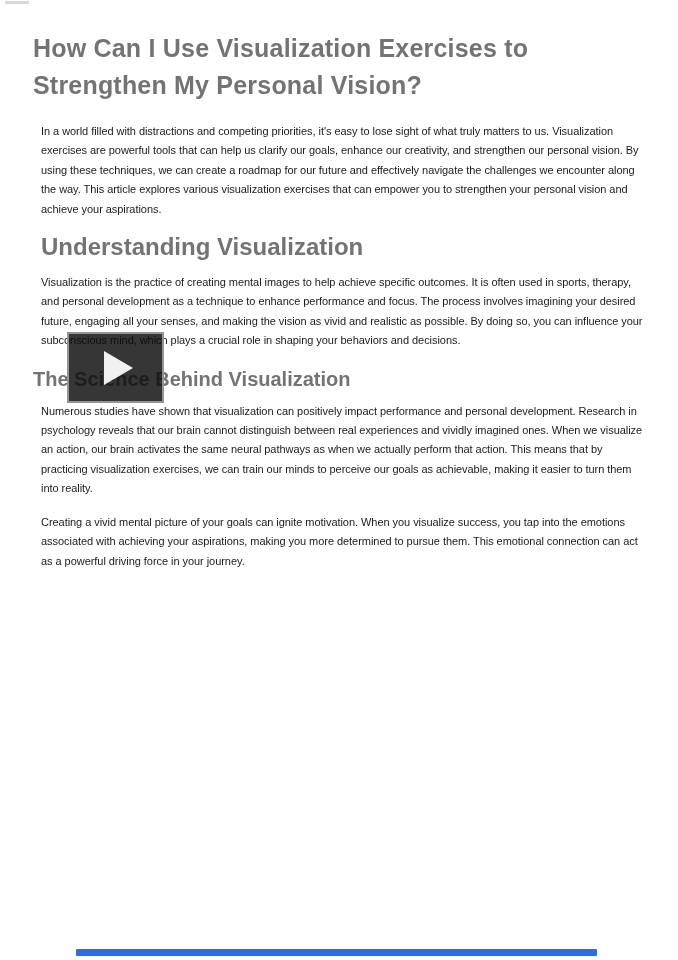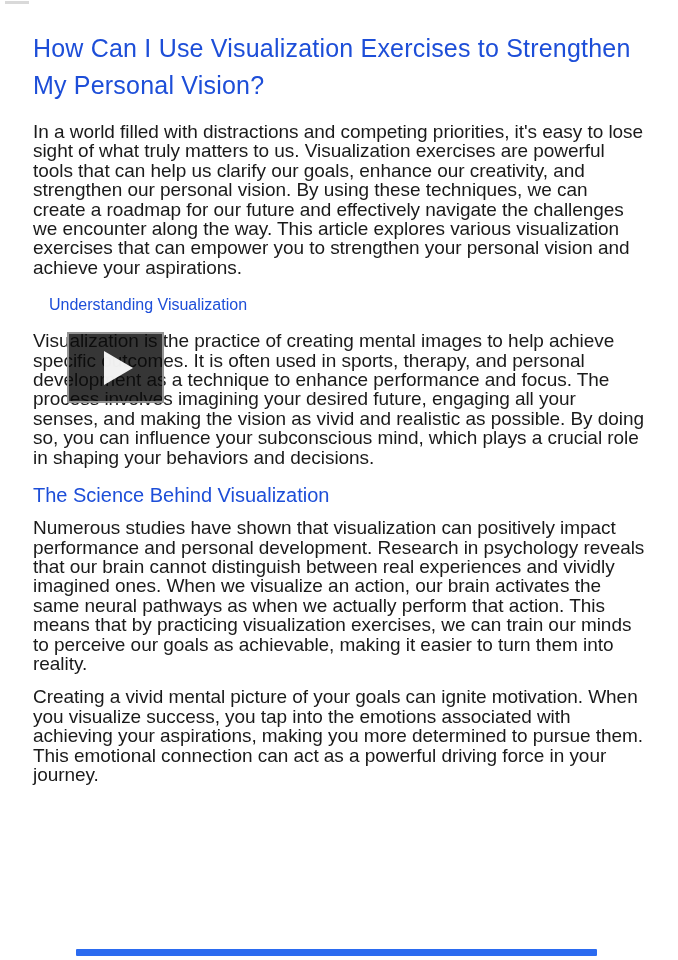--- a/index.html
+++ b/index.html
@@ -9,41 +9,41 @@
     background: #ffffff;
     position: relative;
     overflow: hidden;
     font-family: "Liberation Sans", "DejaVu Sans", sans-serif;
     color: #1a1a1a;
   }
   .page {
     position: relative;
     padding: 8px 33px 0 33px;
   }
-  h1, h2, h3 { font-weight: 400; color: #1d4ed8; }
+  h1, h2, h3 { font-weight: 700; color: #737373; }
   h1 {
     font-size: 25px;
     line-height: 37px;
     margin: 22px 0 18px 0;
     letter-spacing: 0.2px;
   }
   h2 {
-    font-size: 16px;
+    font-size: 24px;
     line-height: 24px;
-    margin: 16px 0 14px 16px;
+    margin: 16px 0 14px 8px;
   }
   h3 {
     font-size: 20px;
     line-height: 20px;
     margin: 18px 0 13px 0;
   }
   p {
-    font-size: 19px;
+    font-size: 11px;
     line-height: 19.4px;
-    margin: 0 0 14px 0;
+    margin: 0 0 14px 8px;
     letter-spacing: -0.05px;
   }
   .top-artifact {
     position: absolute;
     left: 5px; top: 1px;
     width: 24px; height: 3px;
     background: #d9d9d9;
   }
   .video-overlay {
     position: absolute;

